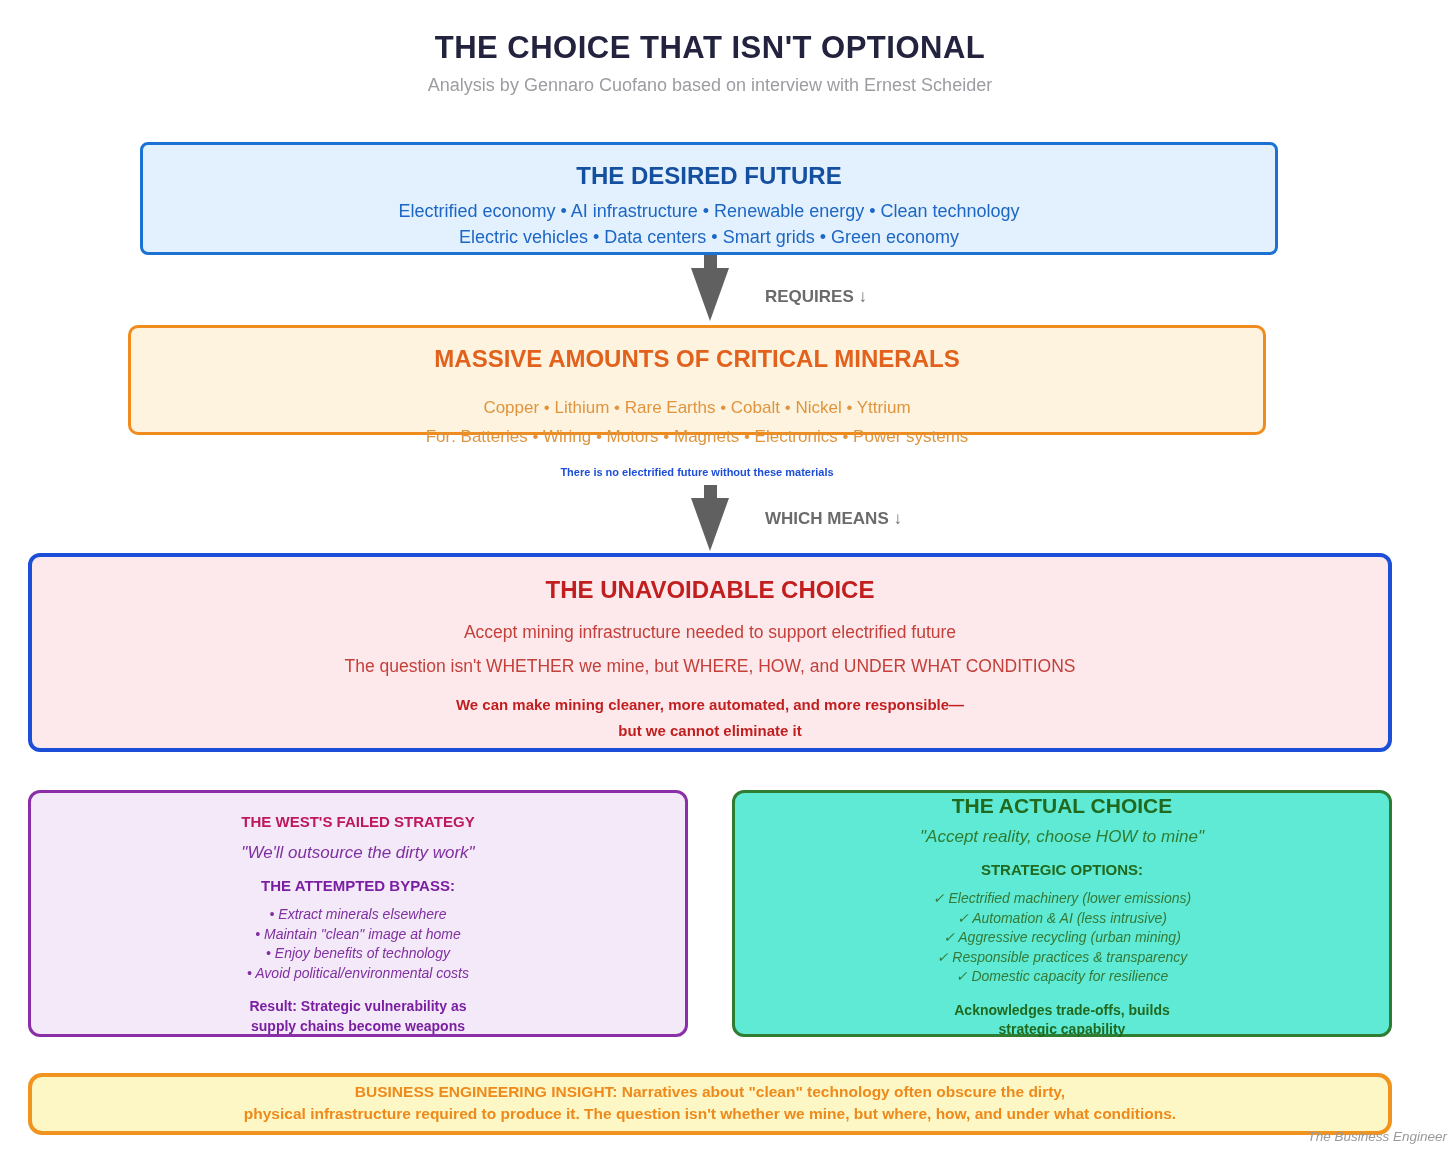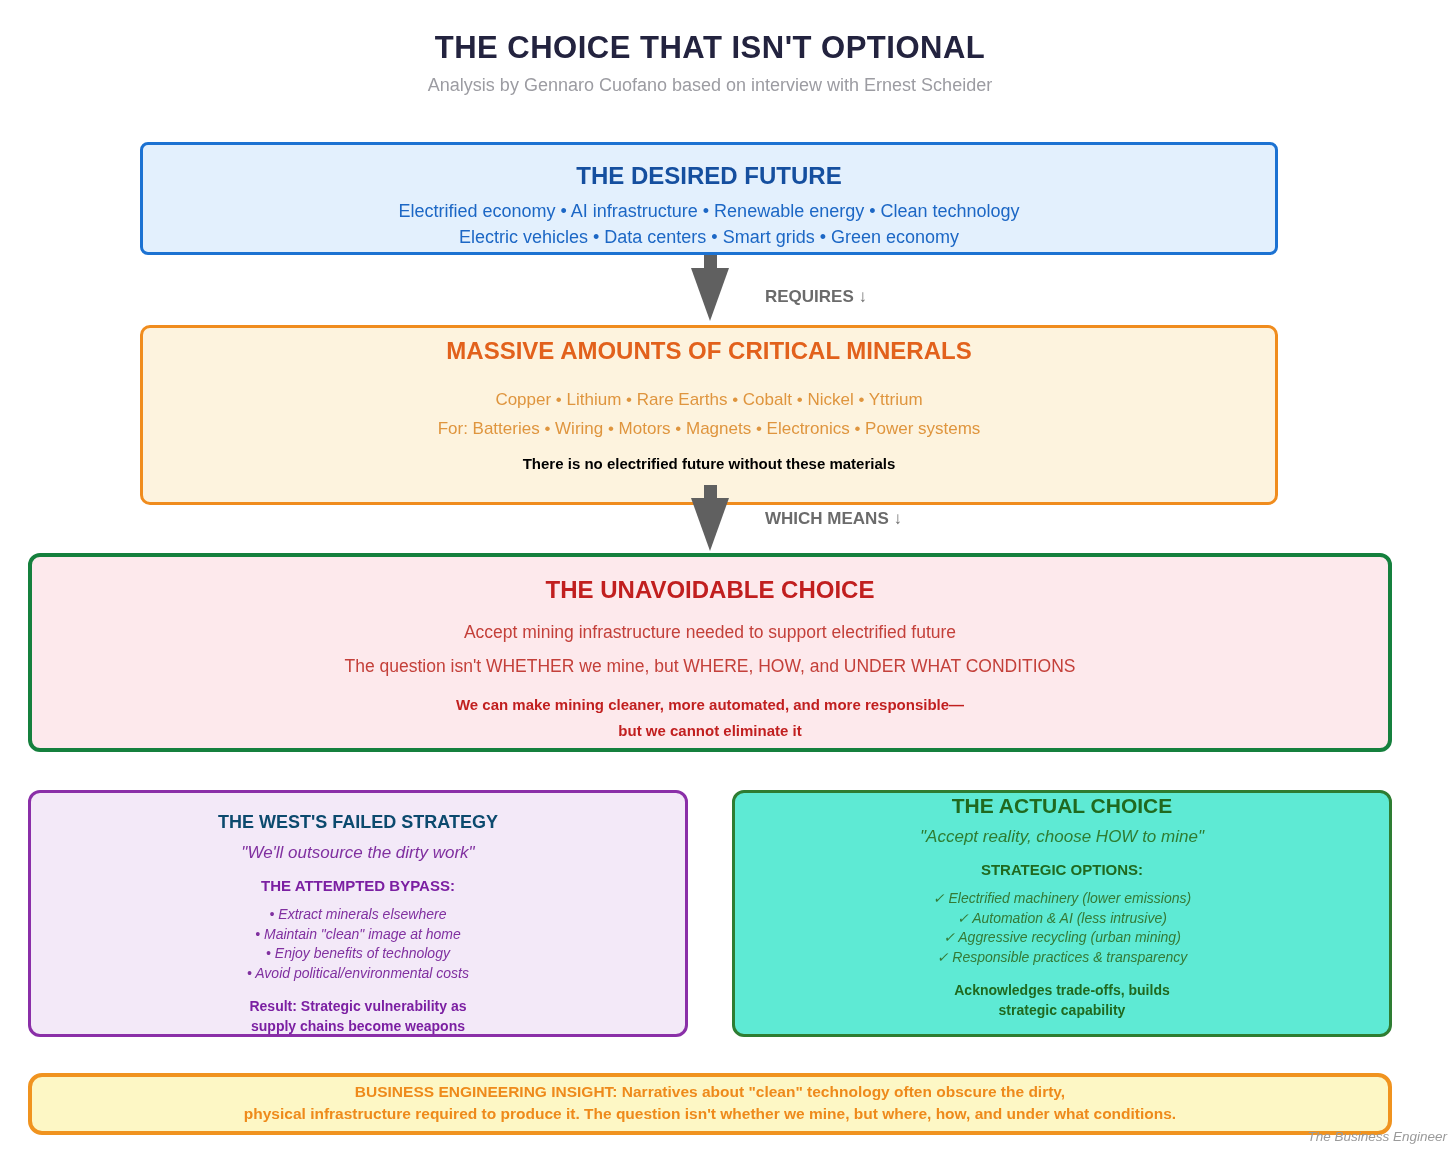--- a/index.html
+++ b/index.html
@@ -22,41 +22,41 @@
   
   .connector{position:absolute;left:690px;width:40px;}
   .connector .stem{width:13px;height:13px;background:#606060;margin:0 auto;}
   .connector .head{width:0;height:0;margin:0 auto;
     border-left:19px solid transparent;border-right:19px solid transparent;
     border-top:53px solid #606060;}
   .conn-label{position:absolute;left:765px;font-size:17px;font-weight:bold;color:#6b6b6b;}
   .conn1{top:255px;} .lbl1{top:287px;}
   .conn2{top:485px;} .lbl2{top:509px;}
   
-  .box-orange{left:140px;top:325px;width:1138px;height:180px;background:#fdf3de;
-    border:3px solid #f08c1d;border-radius:10px;padding-top:8px;}
+  .box-orange{left:128px;top:325px;width:1138px;height:110px;background:#fdf3de;
+    border:3px solid #f08c1d;border-radius:10px;padding-top:16px;}
   .box-orange .h{font-size:24px;font-weight:bold;color:#e2611c;line-height:29px;}
   .box-orange .ln{font-size:17px;color:#df953e;line-height:29px;}
   .box-orange .ln1{margin-top:20px;}
-  .box-orange .em{font-size:15px;font-weight:bold;color:#000000;line-height:22px;margin-top:10px;}
+  .box-orange .em{font-size:11px;font-weight:bold;color:#1d4ed8;line-height:22px;margin-top:10px;}
   
   .box-red{left:28px;top:553px;width:1364px;height:199px;background:#fde9ec;
-    border:4px solid #15803d;border-radius:12px;padding-top:18px;}
+    border:4px solid #1d4ed8;border-radius:12px;padding-top:18px;}
   .box-red .h{font-size:24px;font-weight:bold;color:#c11f1f;line-height:29px;}
   .box-red .ln{font-size:17.5px;color:#c4403a;line-height:28px;}
   .box-red .ln1{margin-top:14px;}
   .box-red .ln2{margin-top:6px;}
   .box-red .em{font-size:15px;font-weight:bold;color:#c11f1f;line-height:26px;}
   .box-red .em1{margin-top:12px;}
   
   .box-purple{left:28px;top:790px;width:660px;height:247px;background:#f3e9f8;
     border:3px solid #8a2fa8;border-radius:12px;padding-top:16px;}
   .box-green{left:732px;top:790px;width:660px;height:247px;background:#5eead4;
     border:3px solid #2e7d32;border-radius:12px;padding-top:0;overflow:visible;}
-  .box-purple .h{font-size:18px;font-weight:bold;color:#0c4a6e;line-height:26px;}
+  .box-purple .h{font-size:15px;font-weight:bold;color:#be185d;line-height:26px;}
   .box-green  .h{font-size:21px;font-weight:bold;color:#20691f;line-height:26px;}
   .quote{font-size:17px;font-style:italic;line-height:26px;margin-top:5px;}
   .box-purple .quote{color:#8030a0;}
   .box-green  .quote{color:#2e7d32;}
   .subhead{font-size:15px;font-weight:bold;line-height:22px;margin-top:9px;}
   .box-purple .subhead{color:#7b1fa2;}
   .box-green  .subhead{color:#20691f;}
   .items{margin-top:8px;font-size:14px;line-height:19.5px;font-style:italic;}
   .box-purple .items{color:#8030a0;}
   .box-green  .items{color:#347a36;}
@@ -129,20 +129,21 @@
 
 <div class="box box-green">
   <div class="h">THE ACTUAL CHOICE</div>
   <div class="quote">"Accept reality, choose HOW to mine"</div>
   <div class="subhead">STRATEGIC OPTIONS:</div>
   <div class="items">
     <div>✓ Electrified machinery (lower emissions)</div>
     <div>✓ Automation &amp; AI (less intrusive)</div>
     <div>✓ Aggressive recycling (urban mining)</div>
     <div>✓ Responsible practices &amp; transparency</div>
+    <div>✓ Domestic capacity for resilience</div>
   </div>
   <div class="result">
     <div>Acknowledges trade-offs, builds</div>
     <div>strategic capability</div>
   </div>
 </div>
 
 <div class="box box-yellow">
   <div class="ln">BUSINESS ENGINEERING INSIGHT: Narratives about "clean" technology often obscure the dirty,</div>
   <div class="ln">physical infrastructure required to produce it. The question isn't whether we mine, but where, how, and under what conditions.</div>

